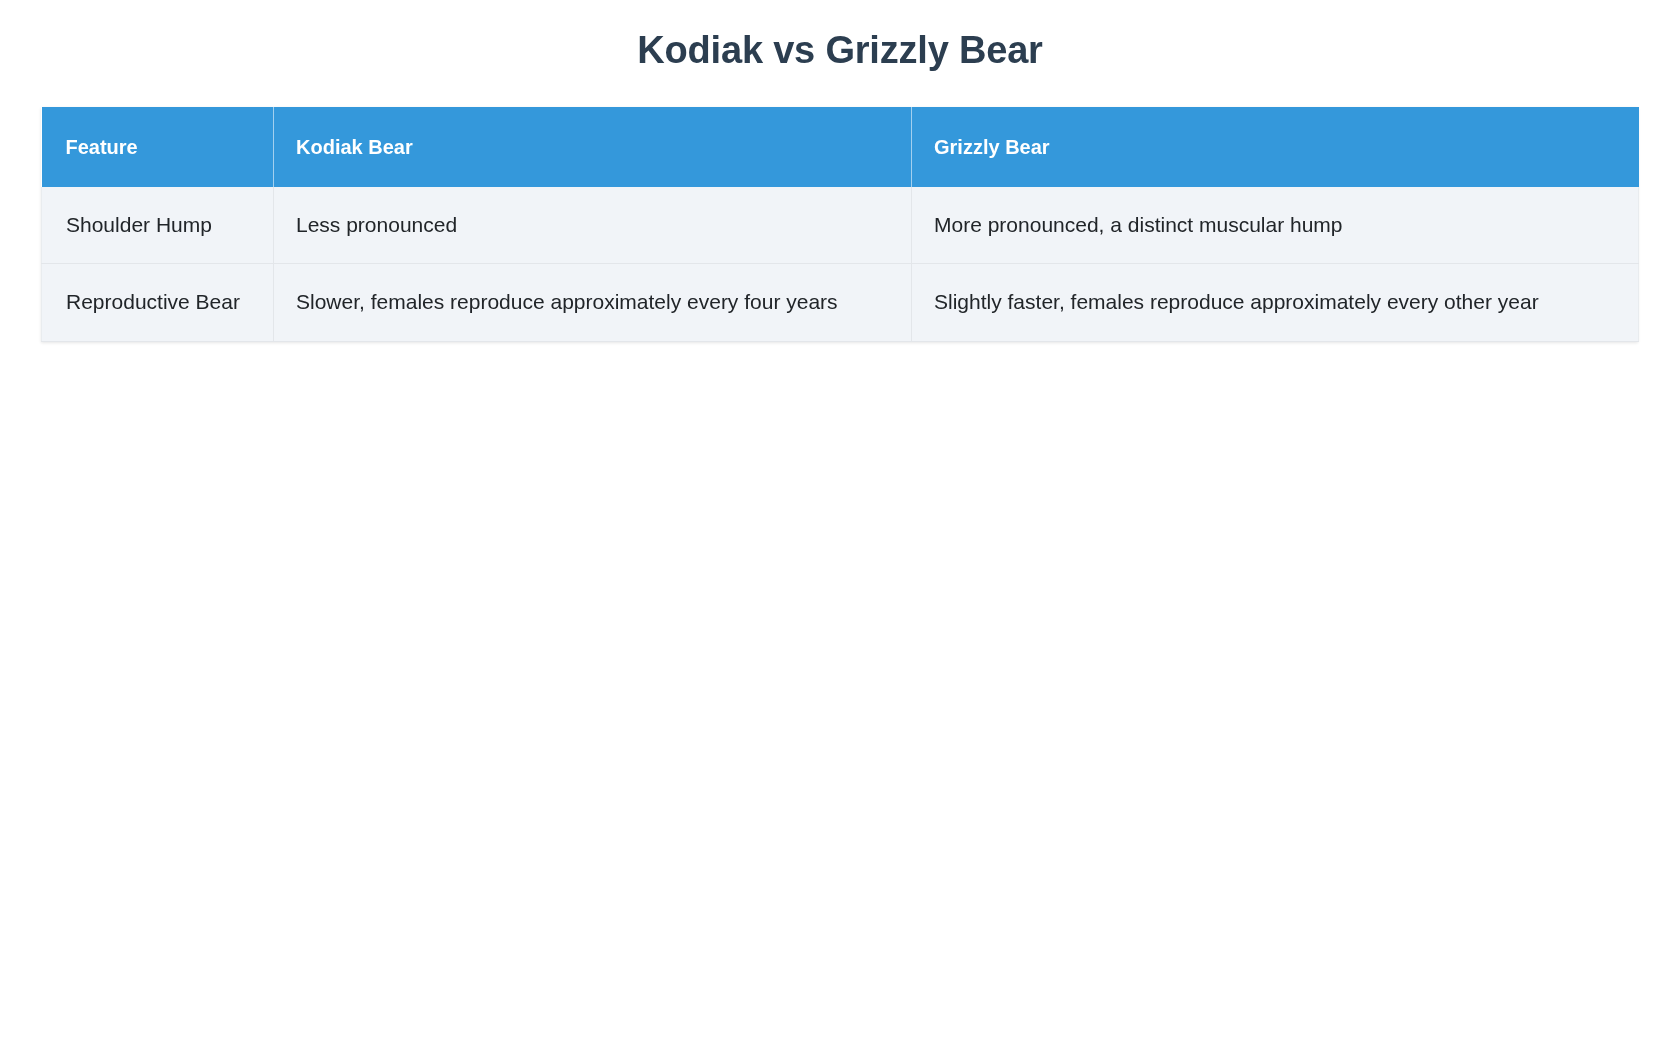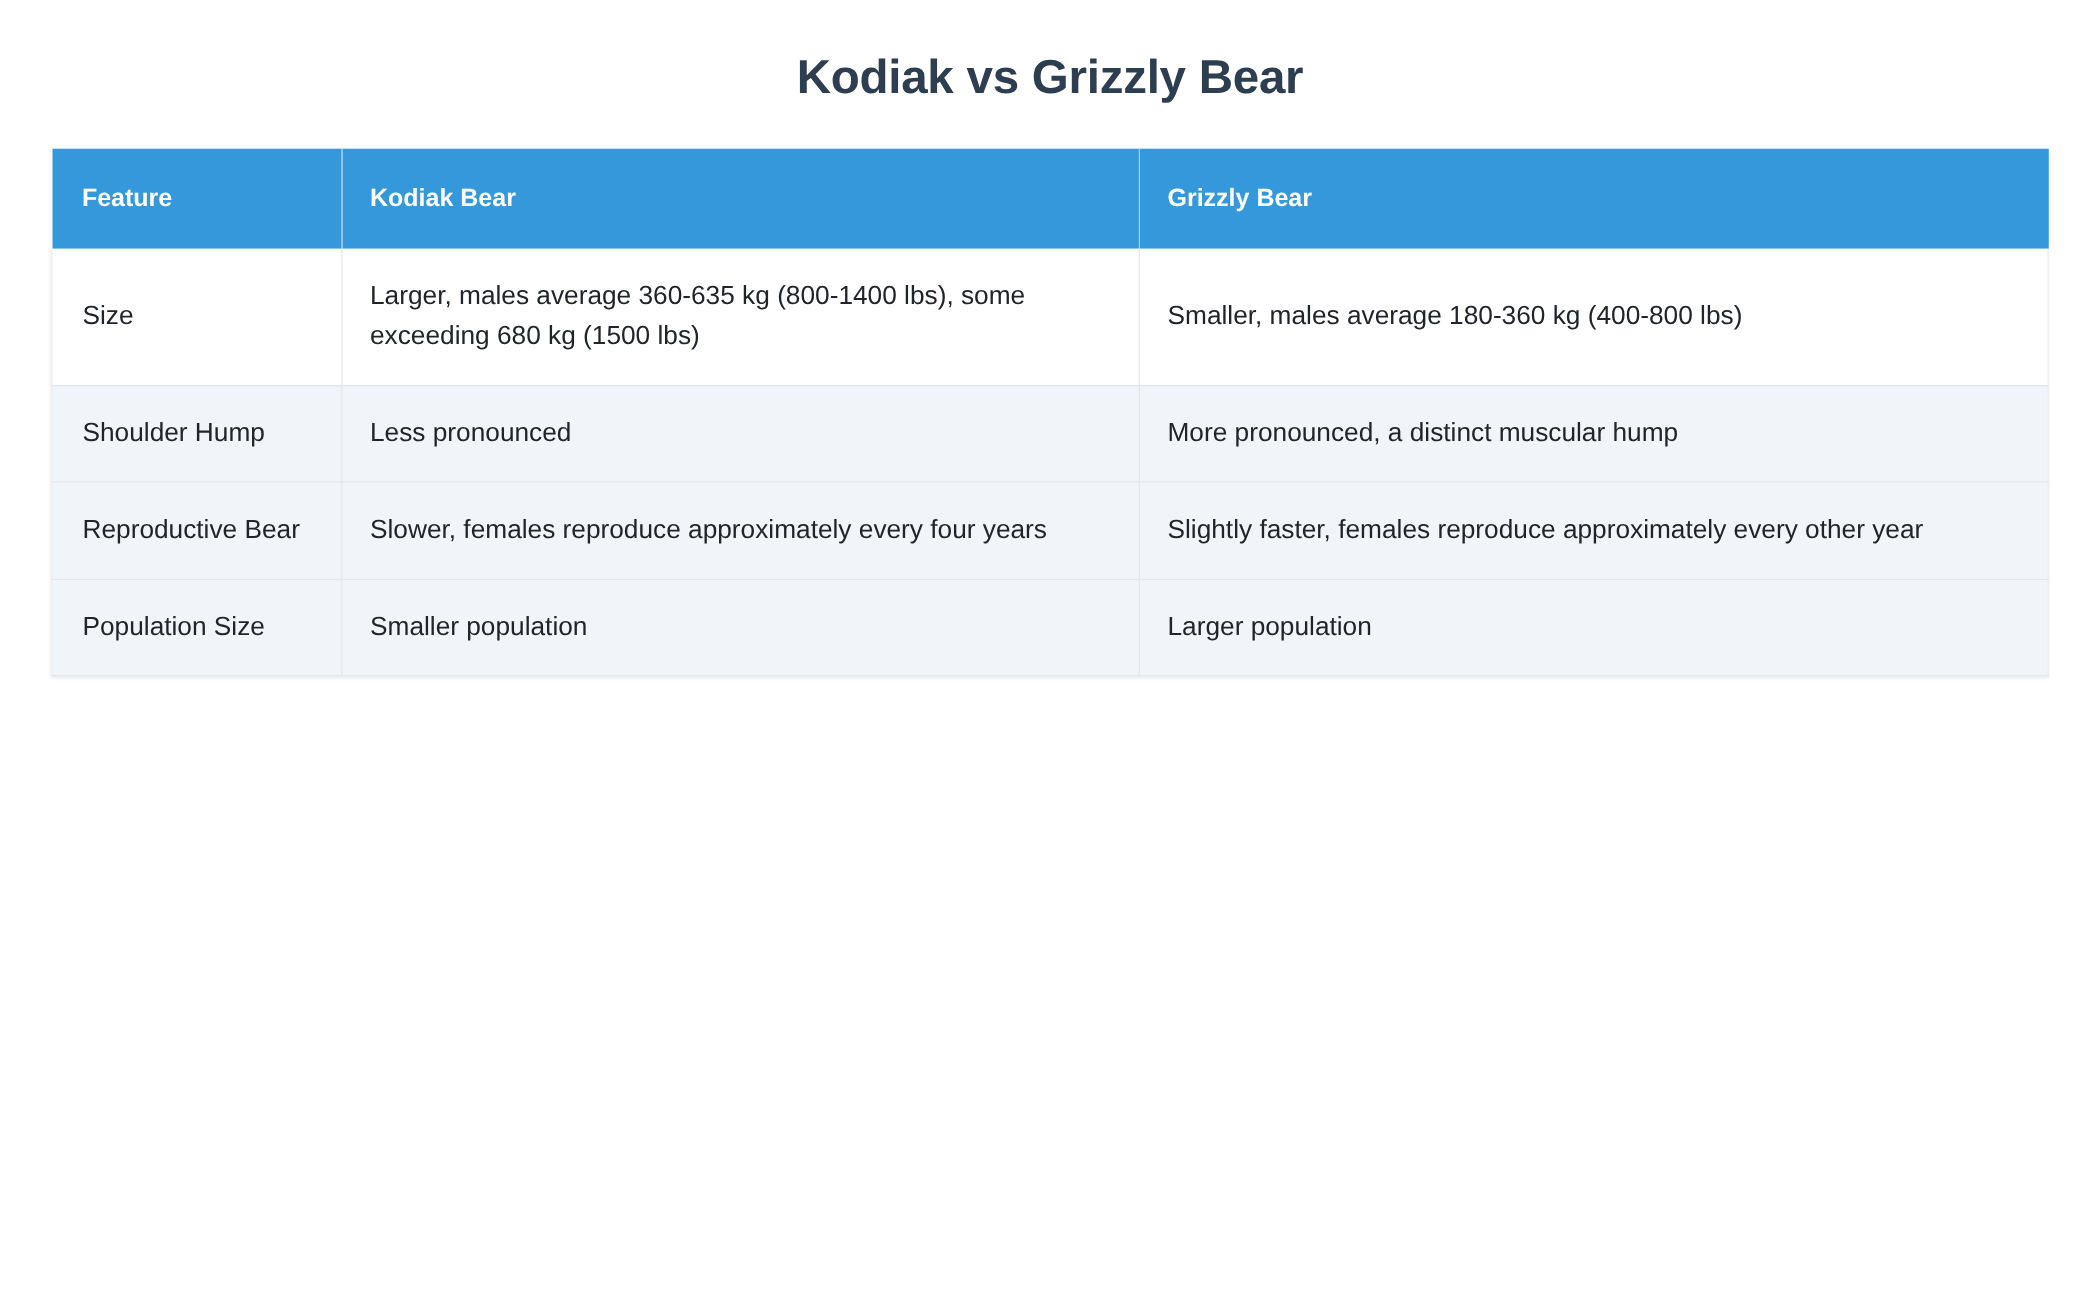--- a/index.html
+++ b/index.html
@@ -17,21 +17,21 @@
 
   .page {
     width: 1680px;
     height: 1044px;
     position: relative;
     background: #ffffff;
     box-sizing: border-box;
   }
 
   .page-title {
-    margin: 12px;
+    margin: 0;
     padding-top: 28px;
     text-align: center;
     font-size: 38px;
     font-weight: bold;
     color: #2c3e50;
     letter-spacing: -0.2px;
     line-height: 1.2;
   }
 
   .table-wrap {
@@ -106,37 +106,27 @@
         <col class="c-grizzly">
       </colgroup>
       <thead>
         <tr>
           <th class="th-feature">Feature</th>
           <th>Kodiak Bear</th>
           <th>Grizzly Bear</th>
         </tr>
       </thead>
       <tbody id="table-body">
-          <tr>
-            <td class="cell-feature">Size</td>
-            <td class="cell-kodiak">Larger, males average 360-635 kg (800-1400 lbs), some exceeding 680 kg (1500 lbs)</td>
-            <td class="cell-grizzly">Smaller, males average 180-360 kg (400-800 lbs)</td>
-          </tr>
           <tr class="alt">
             <td class="cell-feature">Shoulder Hump</td>
             <td class="cell-kodiak">Less pronounced</td>
             <td class="cell-grizzly">More pronounced, a distinct muscular hump</td>
           </tr>
           <tr class="alt">
             <td class="cell-feature">Reproductive Bear</td>
             <td class="cell-kodiak">Slower, females reproduce approximately every four years</td>
             <td class="cell-grizzly">Slightly faster, females reproduce approximately every other year</td>
           </tr>
-          <tr class="alt">
-            <td class="cell-feature">Population Size</td>
-            <td class="cell-kodiak">Smaller population</td>
-            <td class="cell-grizzly">Larger population</td>
-          </tr>
         </tbody>
     </table>
   </div>
 
 </div>
 
 </body></html>

